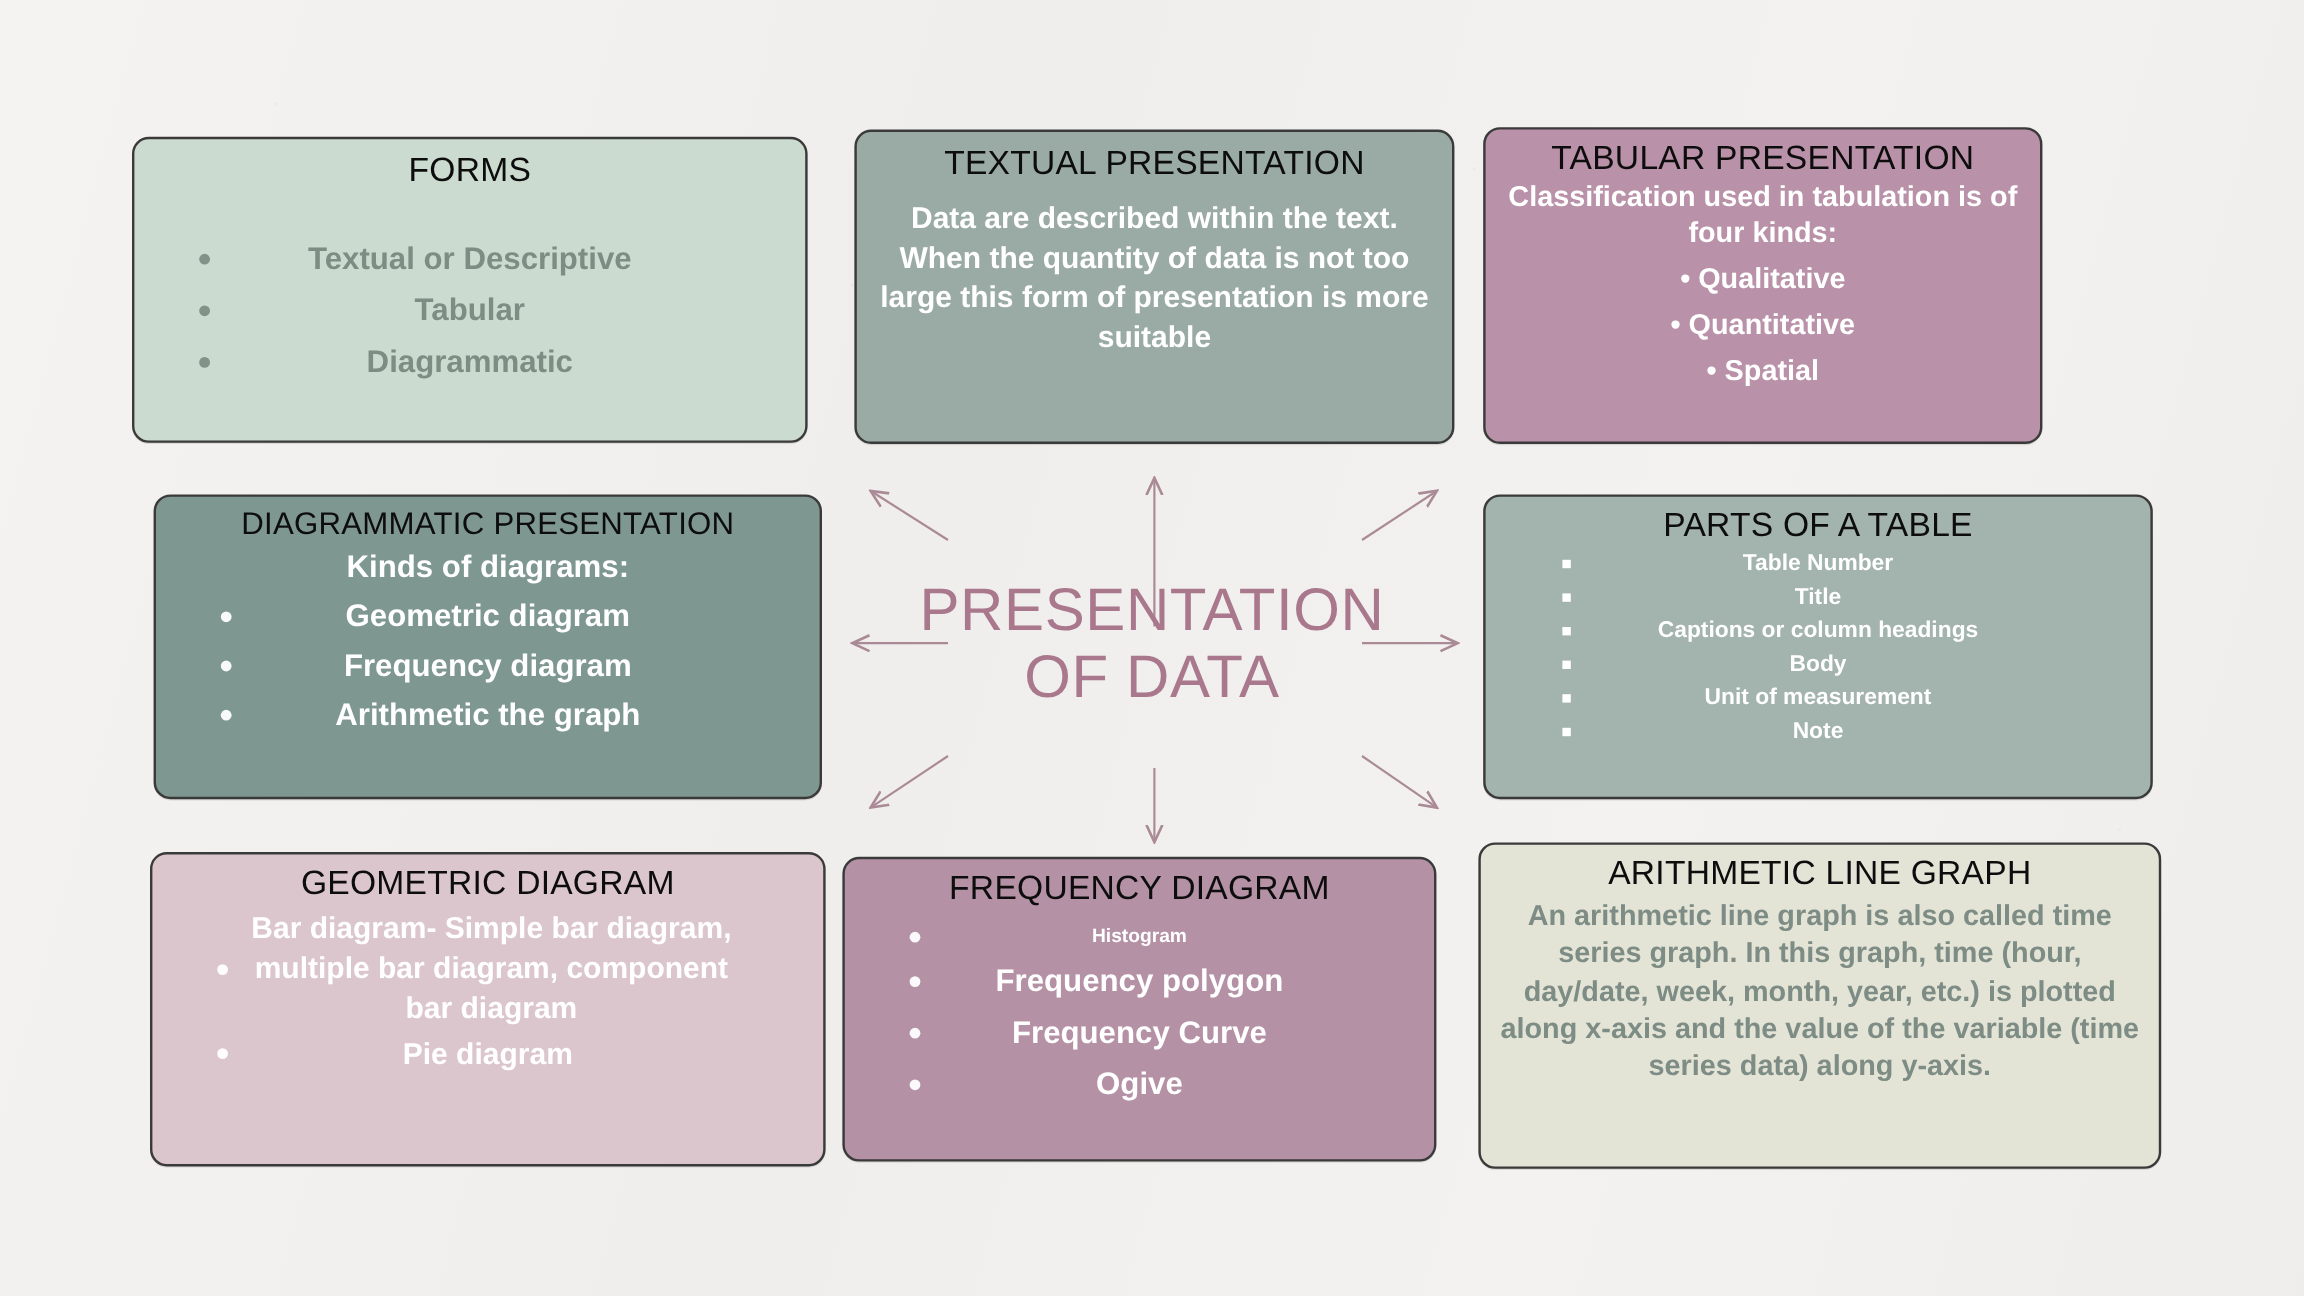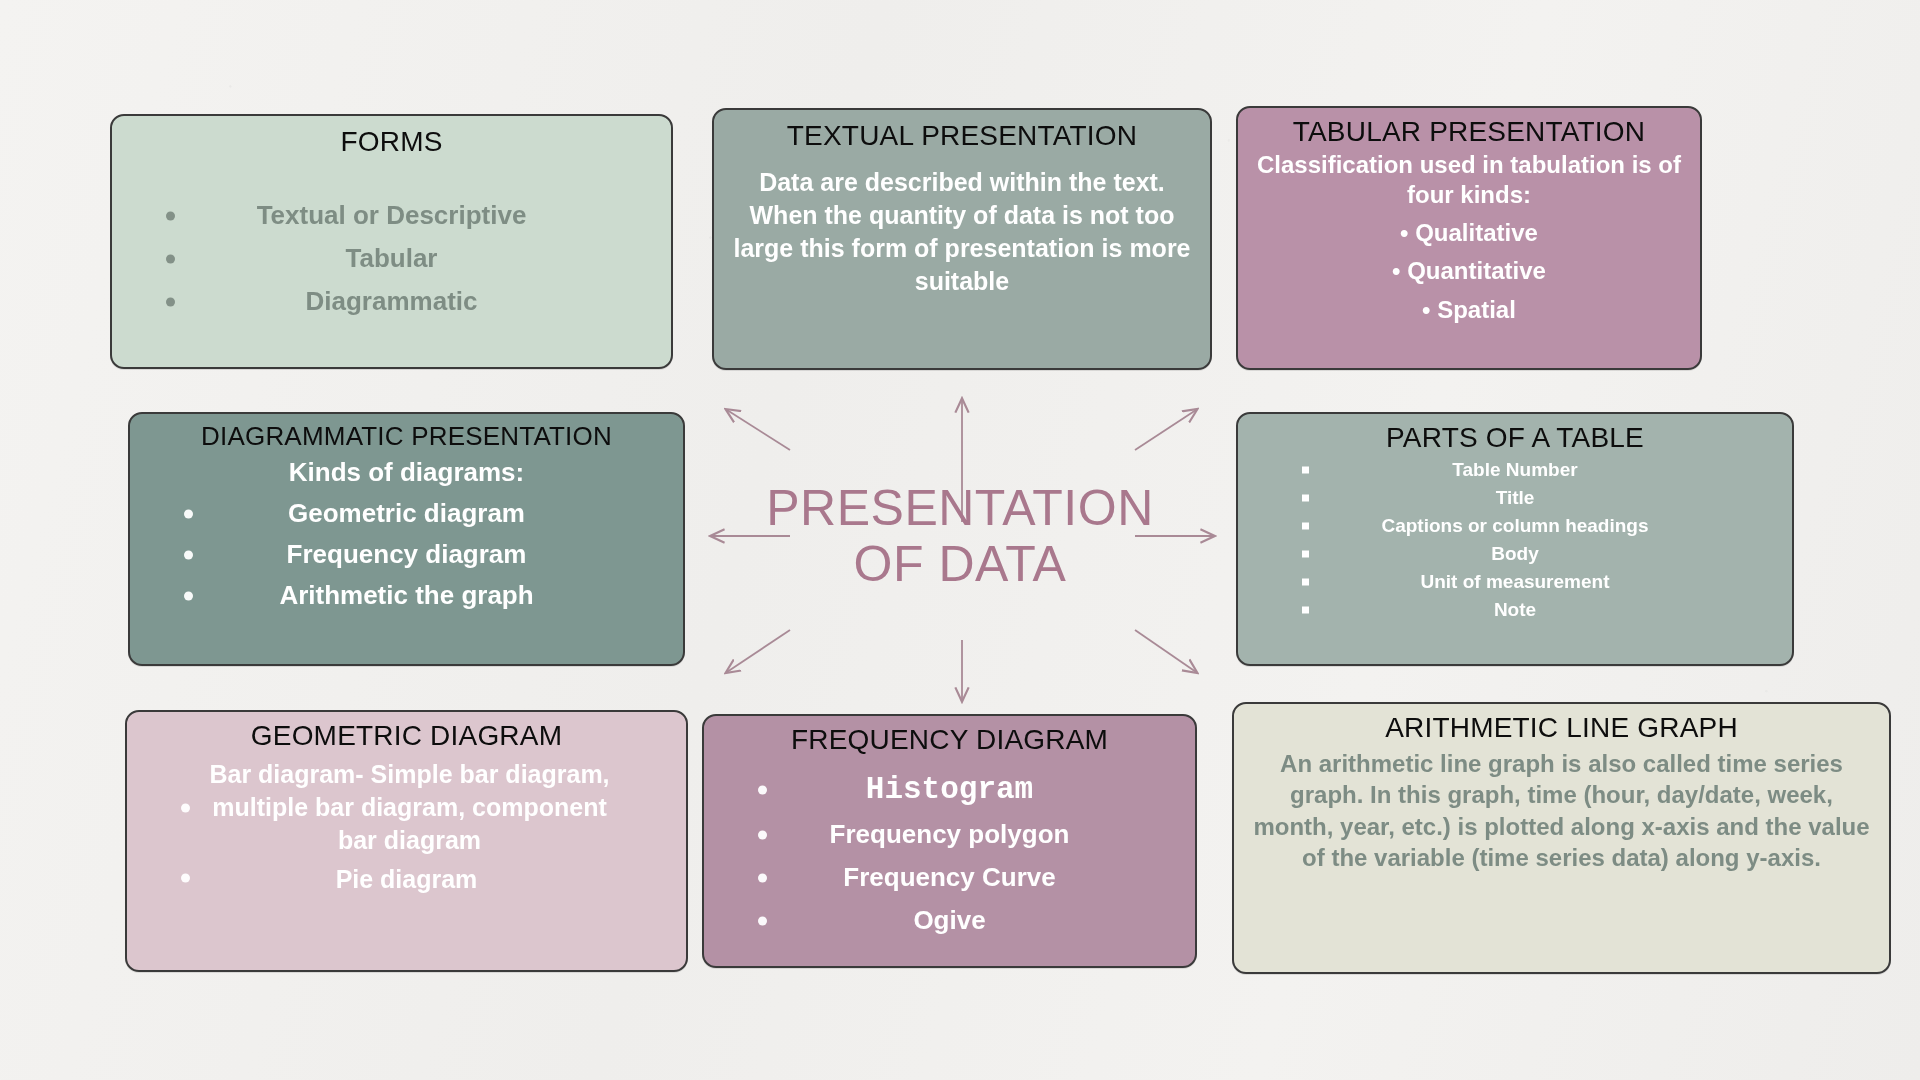--- a/index.html
+++ b/index.html
@@ -224,28 +224,28 @@
     <div class="card-title" style="margin-bottom:4px;">GEOMETRIC DIAGRAM</div>
     <ul class="bullets dotted">
       <li style="font-size:25px; padding:2px 46px 2px 52px; line-height:1.32;">Bar diagram- Simple bar diagram, multiple bar diagram, component bar diagram</li>
       <li style="font-size:25px; padding:6px 0 2px 0;">Pie diagram</li>
     </ul>
   </div>
 
   <div class="card" id="card-frequency" style="left:702px; top:714px; width:495px; height:254px; padding-top:8px;">
     <div class="card-title" style="margin-bottom:10px;">FREQUENCY DIAGRAM</div>
     <ul class="bullets dotted">
-      <li style="font-size:31px; padding:6px 0;font-family:Liberation Mono, monospace;">Histogram</li>
+      <li style="font-size:16px; padding:6px 0;">Histogram</li>
       <li style="font-size:26px; padding:6px 0;">Frequency polygon</li>
       <li style="font-size:26px; padding:6px 0;">Frequency Curve</li>
       <li style="font-size:26px; padding:6px 0;">Ogive</li>
     </ul>
   </div>
 
-  <div class="card" id="card-arithmetic" style="left:1232px; top:702px; width:659px; height:272px; padding-top:8px;">
+  <div class="card" id="card-arithmetic" style="left:1232px; top:702px; width:569px; height:272px; padding-top:8px;">
     <div class="card-title" style="margin-bottom:4px;">ARITHMETIC LINE GRAPH</div>
     <div class="card-body para" style="font-size:24px; line-height:1.3;">An arithmetic line graph is also called time series graph. In this graph, time (hour, day/date, week, month, year, etc.) is plotted along x-axis and the value of the variable (time series data) along y-axis.</div>
   </div>
 
   <div id="hub-title">
     <span>PRESENTATION</span>
     <span class="l2">OF DATA</span>
   </div>
 
 </div>

